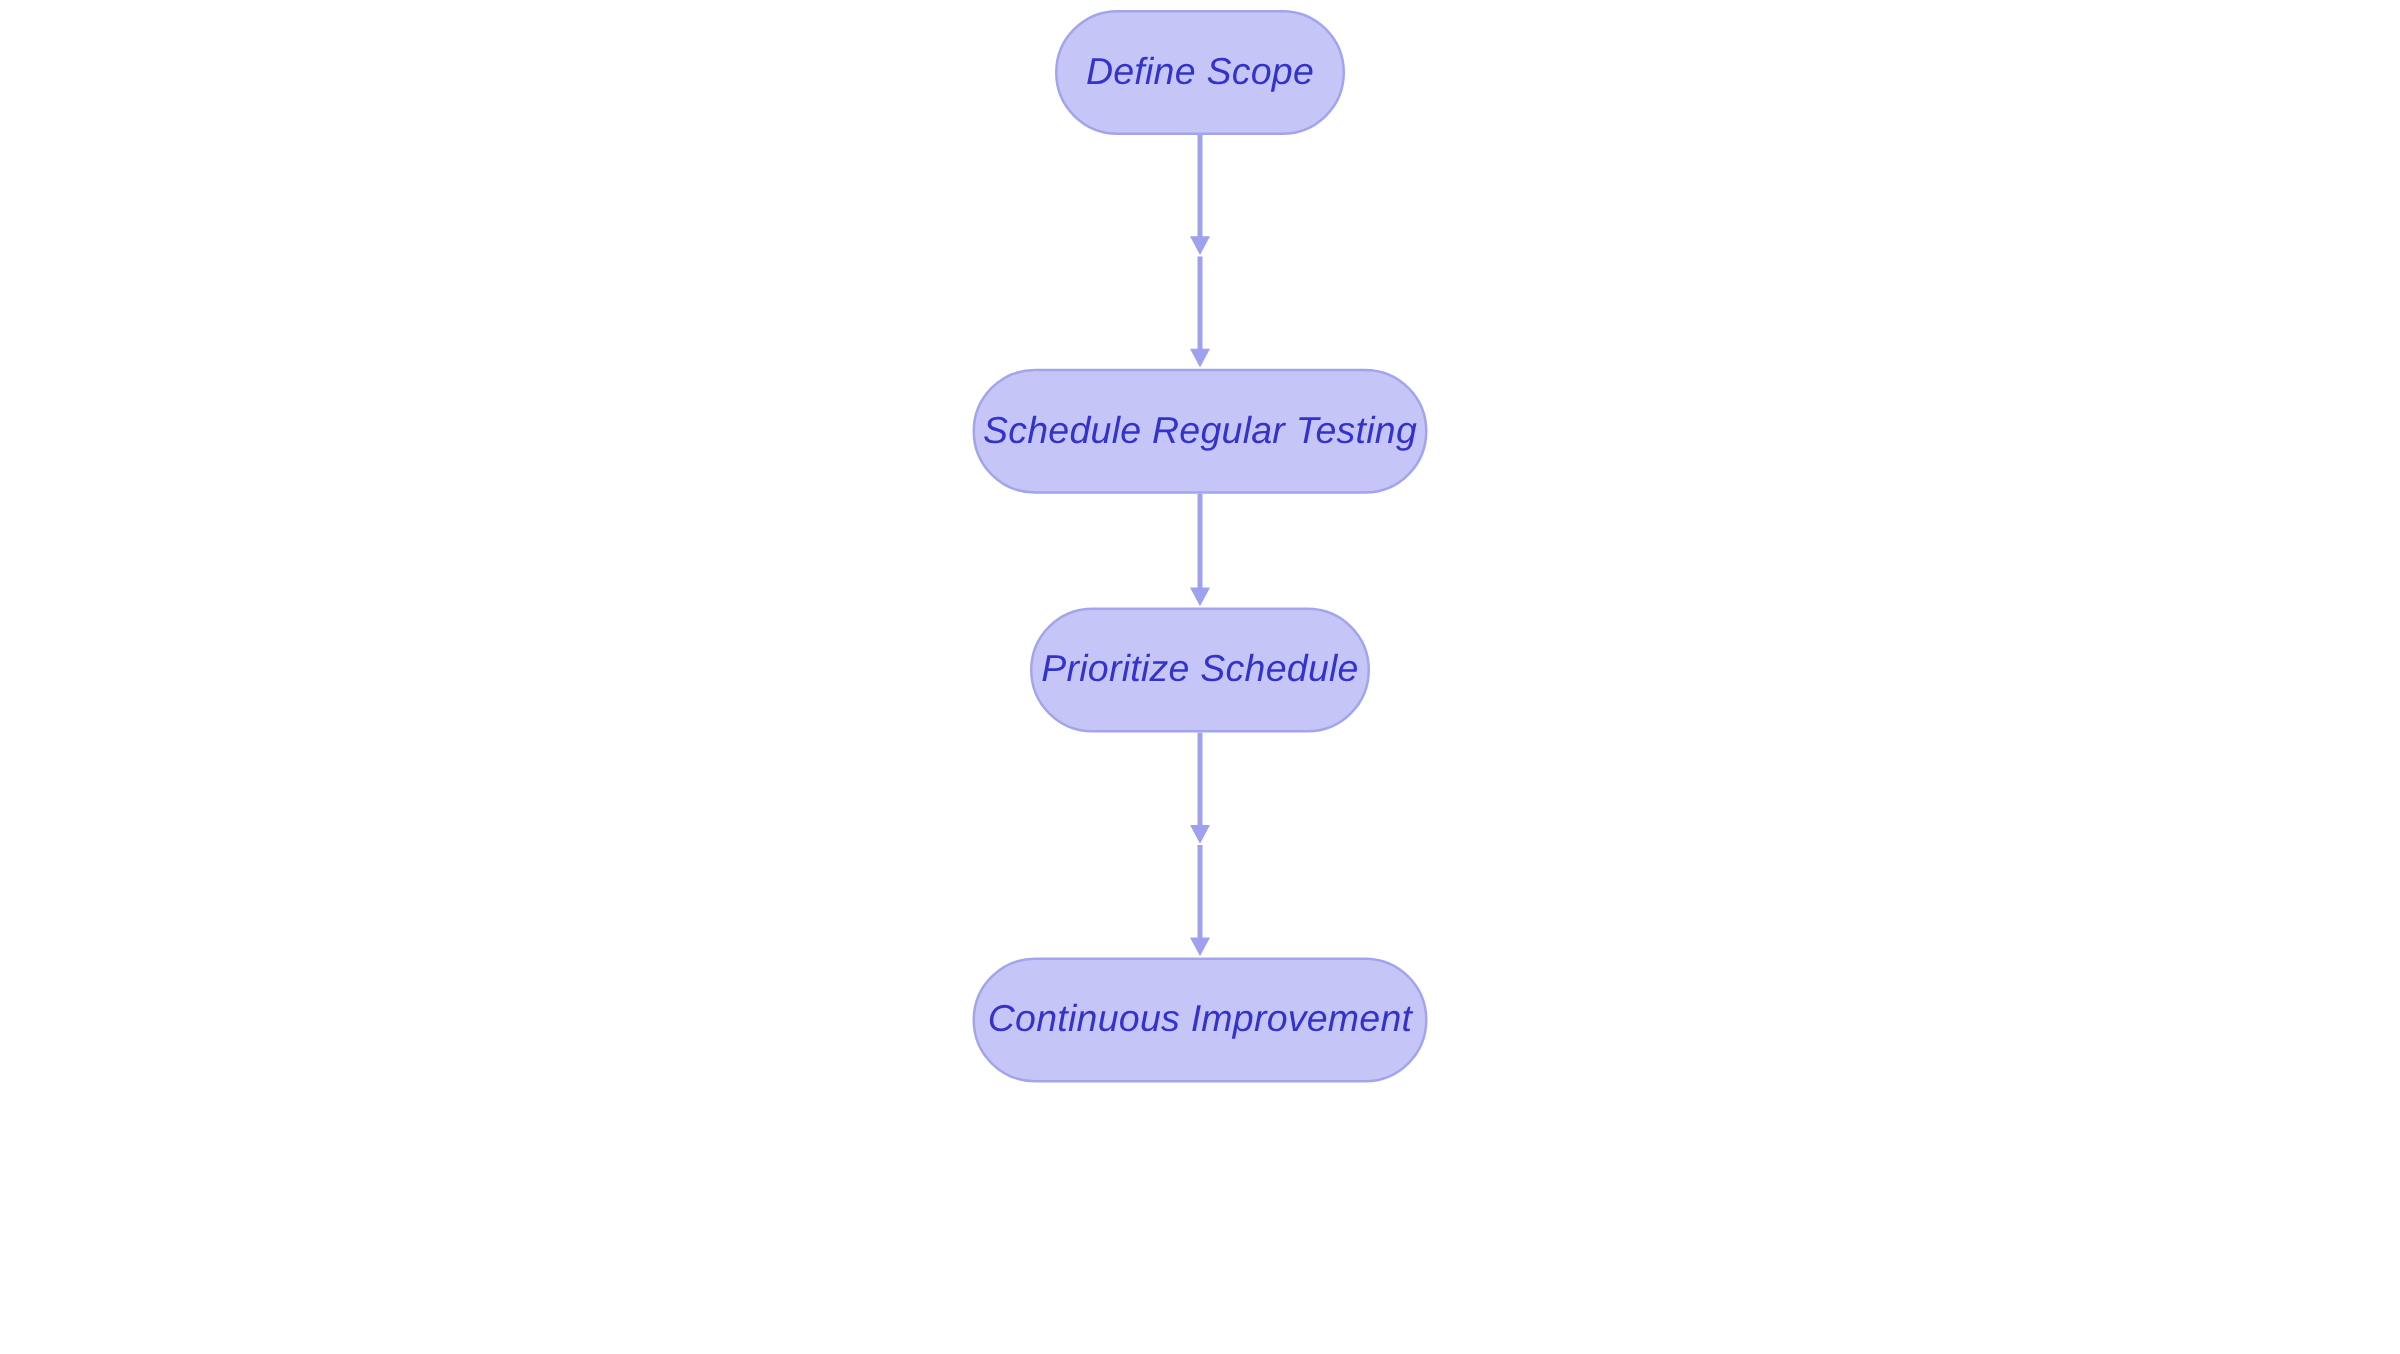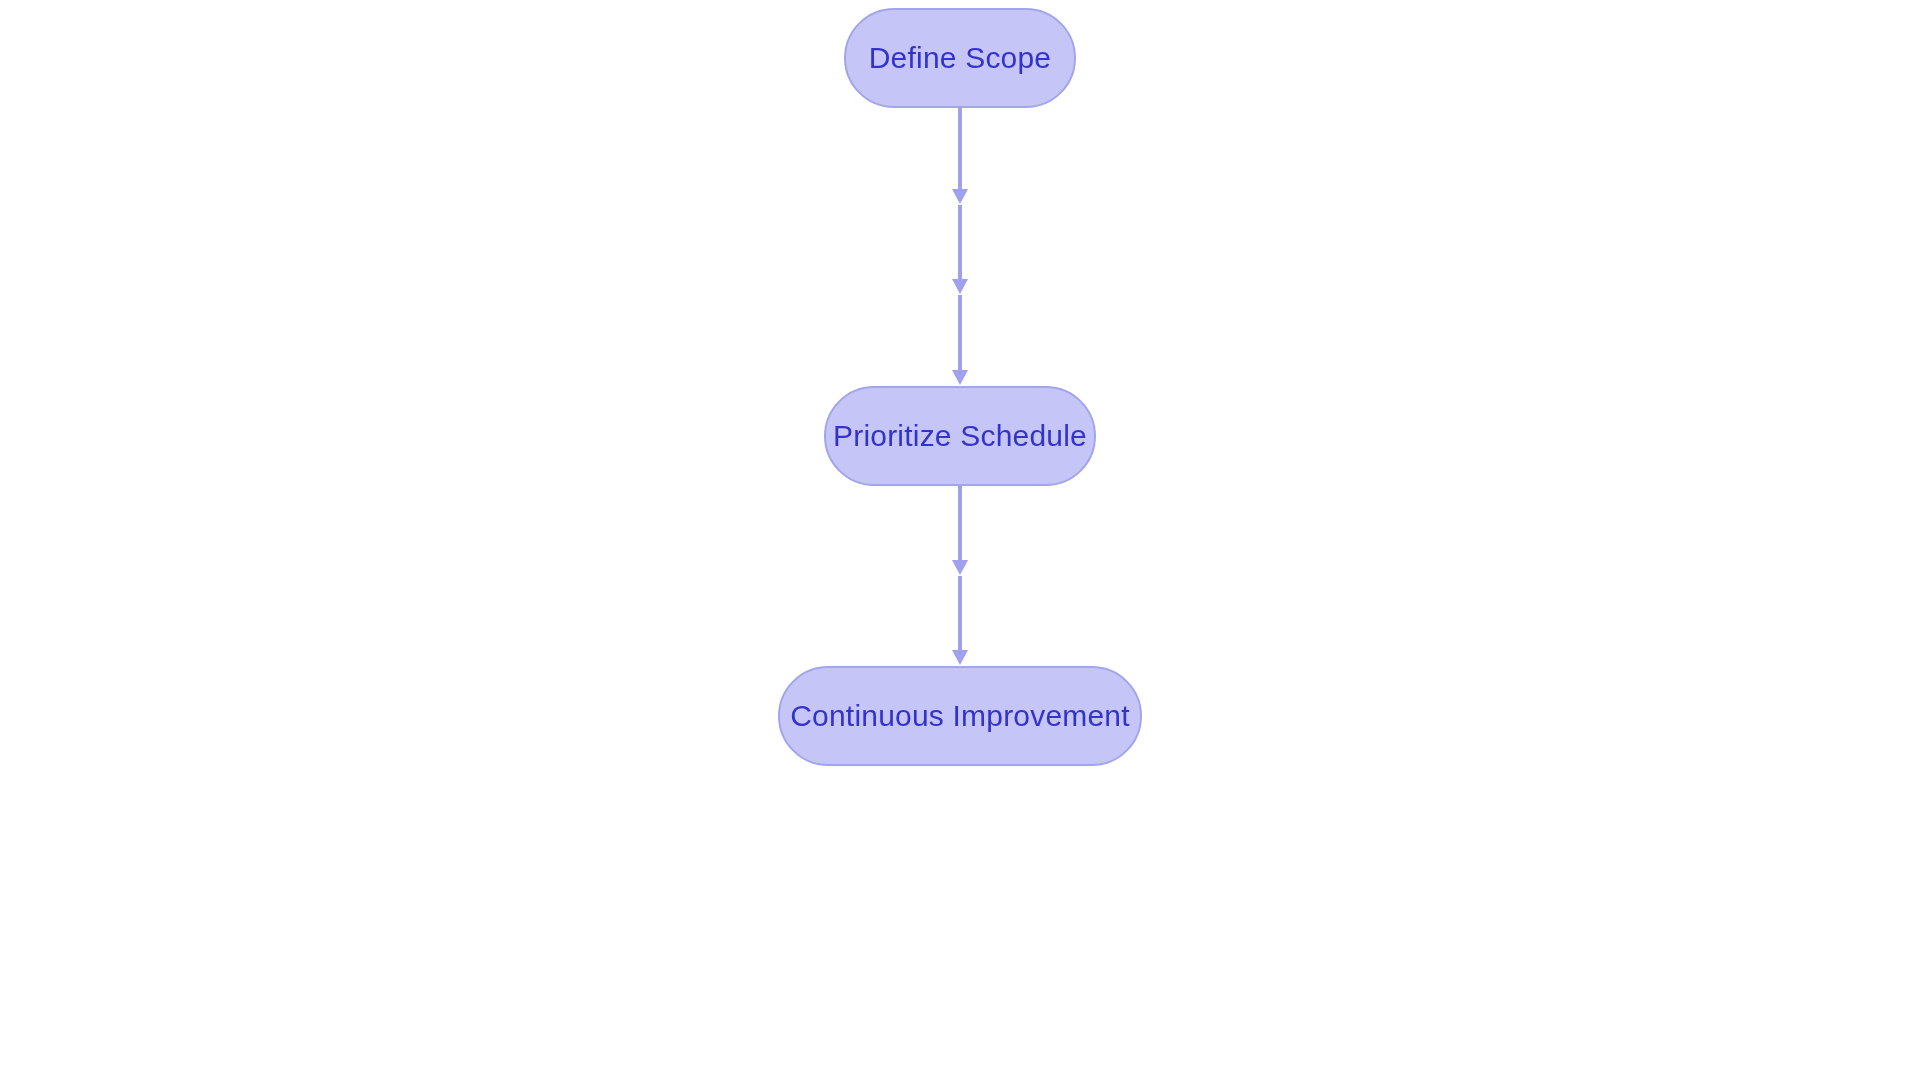--- a/index.html
+++ b/index.html
@@ -49,20 +49,21 @@
 
   .node-label {
     color: #3333cc;
     font-family: "Liberation Sans", sans-serif;
     font-size: 30px;
     font-weight: 400;
     line-height: 1;
     letter-spacing: 0.2px;
     white-space: nowrap;
     text-align: center;
+    font-style: italic;
   }
 
   .connector {
     flex: 0 0 auto;
     display: flex;
     align-items: center;
     justify-content: center;
     width: 40px;
   }
 
@@ -93,20 +94,23 @@
     </div>
 
 
     <div class="connector">
       <svg width="20" height="90" viewBox="0 0 20 90" aria-hidden="true">
         <line x1="10" y1="0" x2="10" y2="76" stroke="#9fa1ee" stroke-width="4"></line>
         <polygon points="2,74 18,74 10,89" fill="#9fa1ee"></polygon>
       </svg>
     </div>
 
+    <div class="node" style="width:364px;">
+      <span class="node-label">Schedule Regular Testing</span>
+    </div>
 
     <div class="connector">
       <svg width="20" height="91" viewBox="0 0 20 91" aria-hidden="true">
         <line x1="10" y1="0" x2="10" y2="77" stroke="#9fa1ee" stroke-width="4"></line>
         <polygon points="2,75 18,75 10,90" fill="#9fa1ee"></polygon>
       </svg>
     </div>
 
     <div class="node" style="width:272px;">
       <span class="node-label">Prioritize Schedule</span>

